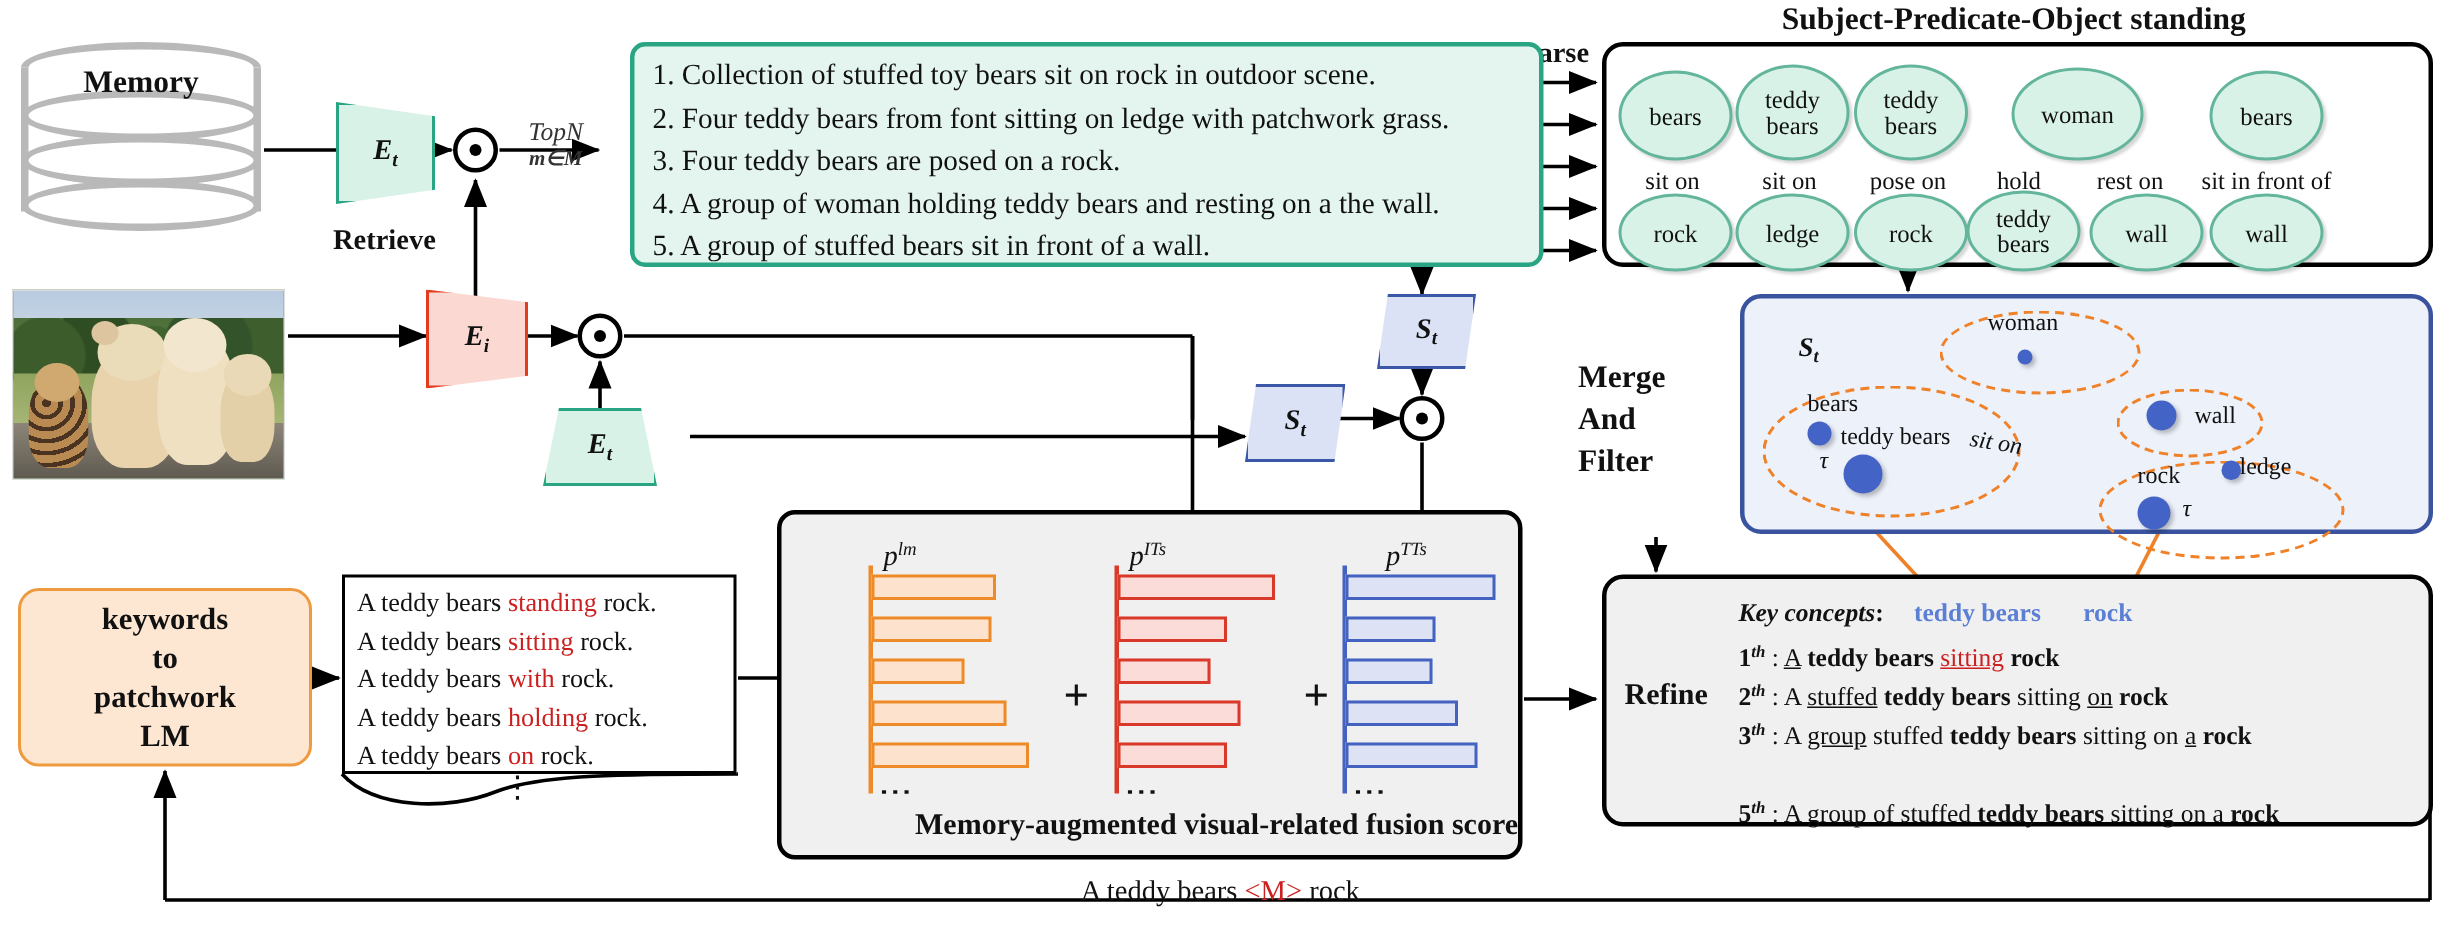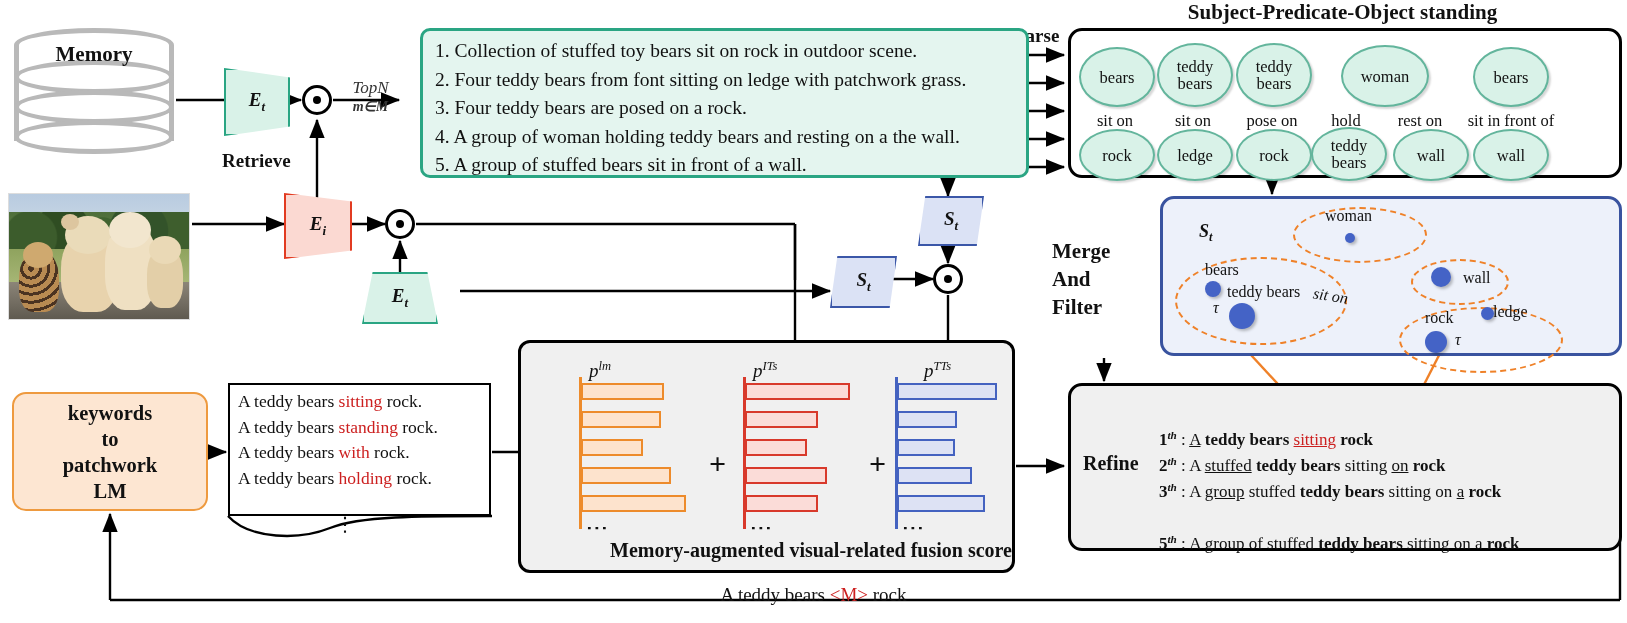--- a/index.html
+++ b/index.html
@@ -333,30 +333,33 @@
   <div class="mlbl" style="left:330px;top:104px;">ledge</div>
   <div class="blob" style="left:262px;top:132px;width:22px;height:22px;"></div>
   <div class="blob" style="left:318px;top:108px;width:13px;height:13px;"></div>
   <div class="mlbl" style="left:292px;top:132px;font-style:italic;">τ</div>
 
   <div class="mlbl" style="left:150px;top:88px;font-style:italic;transform:rotate(9deg);">sit on</div>
 </div>
 
 <div class="abs" id="cands">
   <div class="line">
+    <span>A teddy bears </span><span class="red">standing</span><span> rock.</span>
+  </div>
+  <div class="line">
     <span>A teddy bears </span><span class="red">sitting</span><span> rock.</span>
-  </div>
-  <div class="line">
-    <span>A teddy bears </span><span class="red">standing</span><span> rock.</span>
   </div>
   <div class="line">
     <span>A teddy bears </span><span class="red">with</span><span> rock.</span>
   </div>
   <div class="line">
     <span>A teddy bears </span><span class="red">holding</span><span> rock.</span>
+  </div>
+  <div class="line">
+    <span>A teddy bears </span><span class="red">on</span><span> rock.</span>
   </div>
 </div>
 <div class="abs" style="left:335px;top:512px;font-size:20px;">⋮</div>
 
 <div class="abs" id="fusion">
 
   <div class="plabel" style="left:68px;top:16px;"><span>p</span><span class="sup">lm</span></div>
   <div class="axis" style="left:58px;top:34px;height:152px;background:#ed8b2b;"></div>
   <div class="bar bar-o" style="left:60px;top:40px;width:83px;"></div>
   <div class="bar bar-o" style="left:60px;top:68px;width:80px;"></div>
@@ -394,20 +397,25 @@
   <div class="t">
     <div>keywords</div>
     <div>to</div>
     <div>patchwork</div>
     <div>LM</div>
   </div>
 </div>
 
 <div class="abs" id="refine">
   <div id="refine-label">Refine</div>
+  <div class="rank" style="top:10px;">
+    <span style="font-style:italic;font-weight:bold;">Key concepts</span><span style="font-weight:bold;">:</span>
+    <span class="kc" style="margin-left:16px;">teddy bears</span>
+    <span class="kc" style="margin-left:24px;">rock</span>
+  </div>
   <div class="rank" id="r1" style="top:36px;font-family:Liberation Serif, serif;"><span style="font-weight: bold;">1</span><span class="sup" style="font-weight: bold;">th</span><span> : </span><span class="u">A</span><span> </span><span class="bold">teddy bears</span><span> </span><span class="u red">sitting</span><span> </span><span class="bold">rock</span></div>
   <div class="rank" id="r2" style="top:62px;"><span style="font-weight: bold;">2</span><span class="sup" style="font-weight: bold;">th</span><span> : </span><span>A </span><span class="u">stuffed</span><span> </span><span class="bold">teddy bears</span><span> sitting </span><span class="u">on</span><span> </span><span class="bold">rock</span></div>
   <div class="rank" id="r3" style="top:88px;"><span style="font-weight: bold;">3</span><span class="sup" style="font-weight: bold;">th</span><span> : </span><span>A </span><span class="u">group</span><span> stuffed </span><span class="bold">teddy bears</span><span> sitting on </span><span class="u">a</span><span> </span><span class="bold">rock</span></div>
   <div class="rank" id="r5" style="top:140px;"><span style="font-weight: bold;">5</span><span class="sup" style="font-weight: bold;">th</span><span> : </span><span>A group of stuffed </span><span class="bold">teddy bears</span><span> sitting on a </span><span class="bold">rock</span></div>
 </div>
 
 <div class="abs" id="bottomtext">
   <span>A teddy bears </span><span class="red">&lt;M&gt;</span><span> rock</span>
 </div>
 

